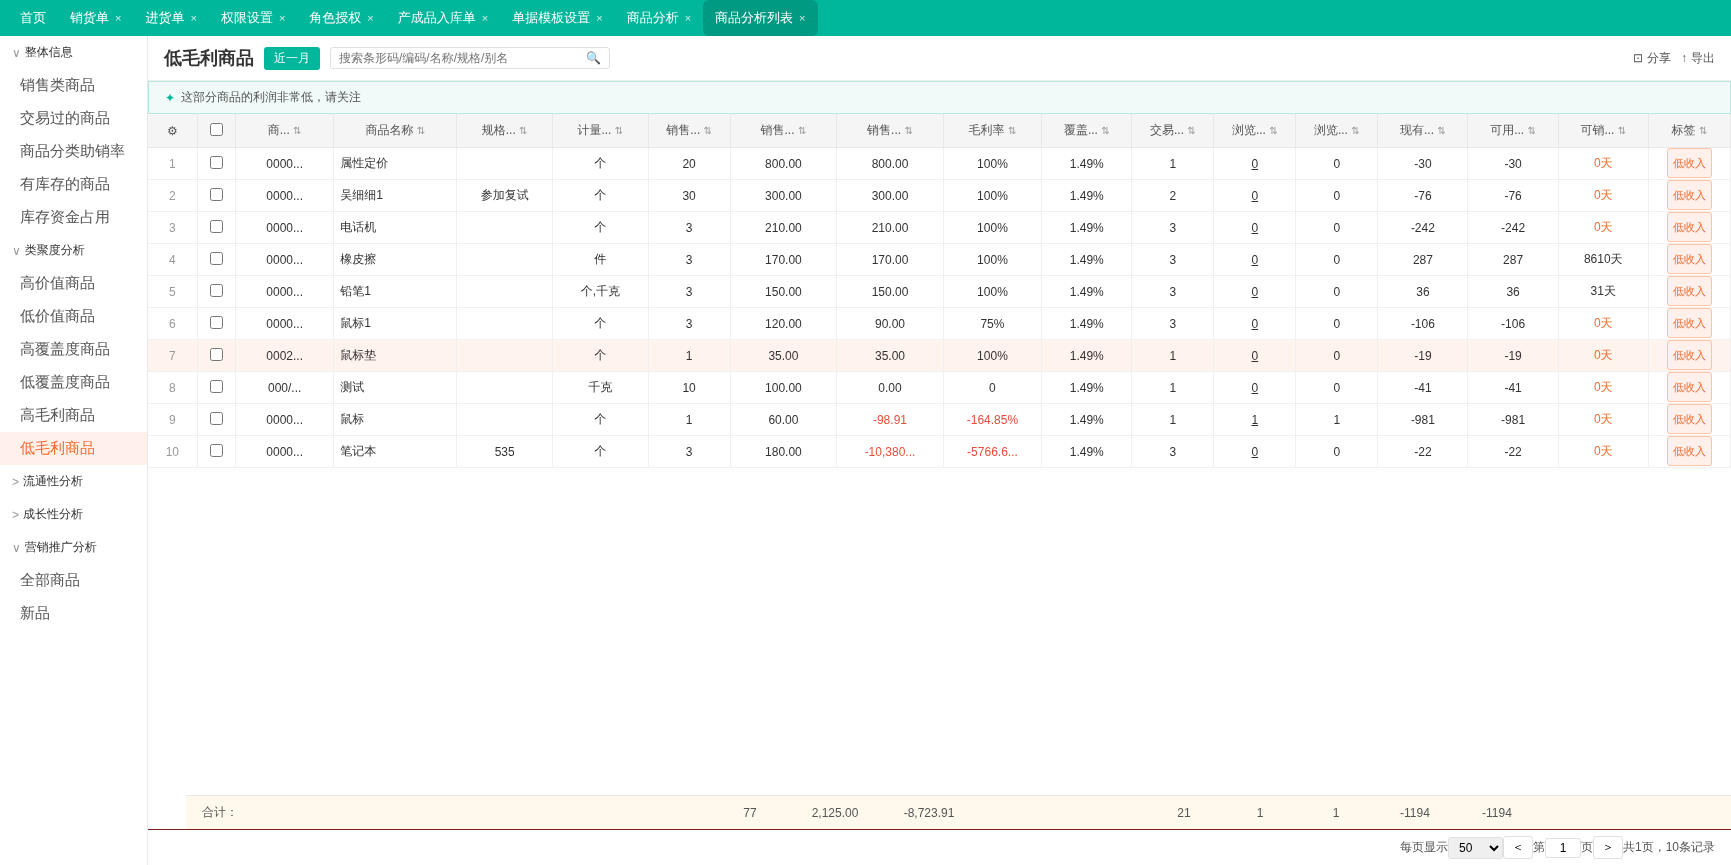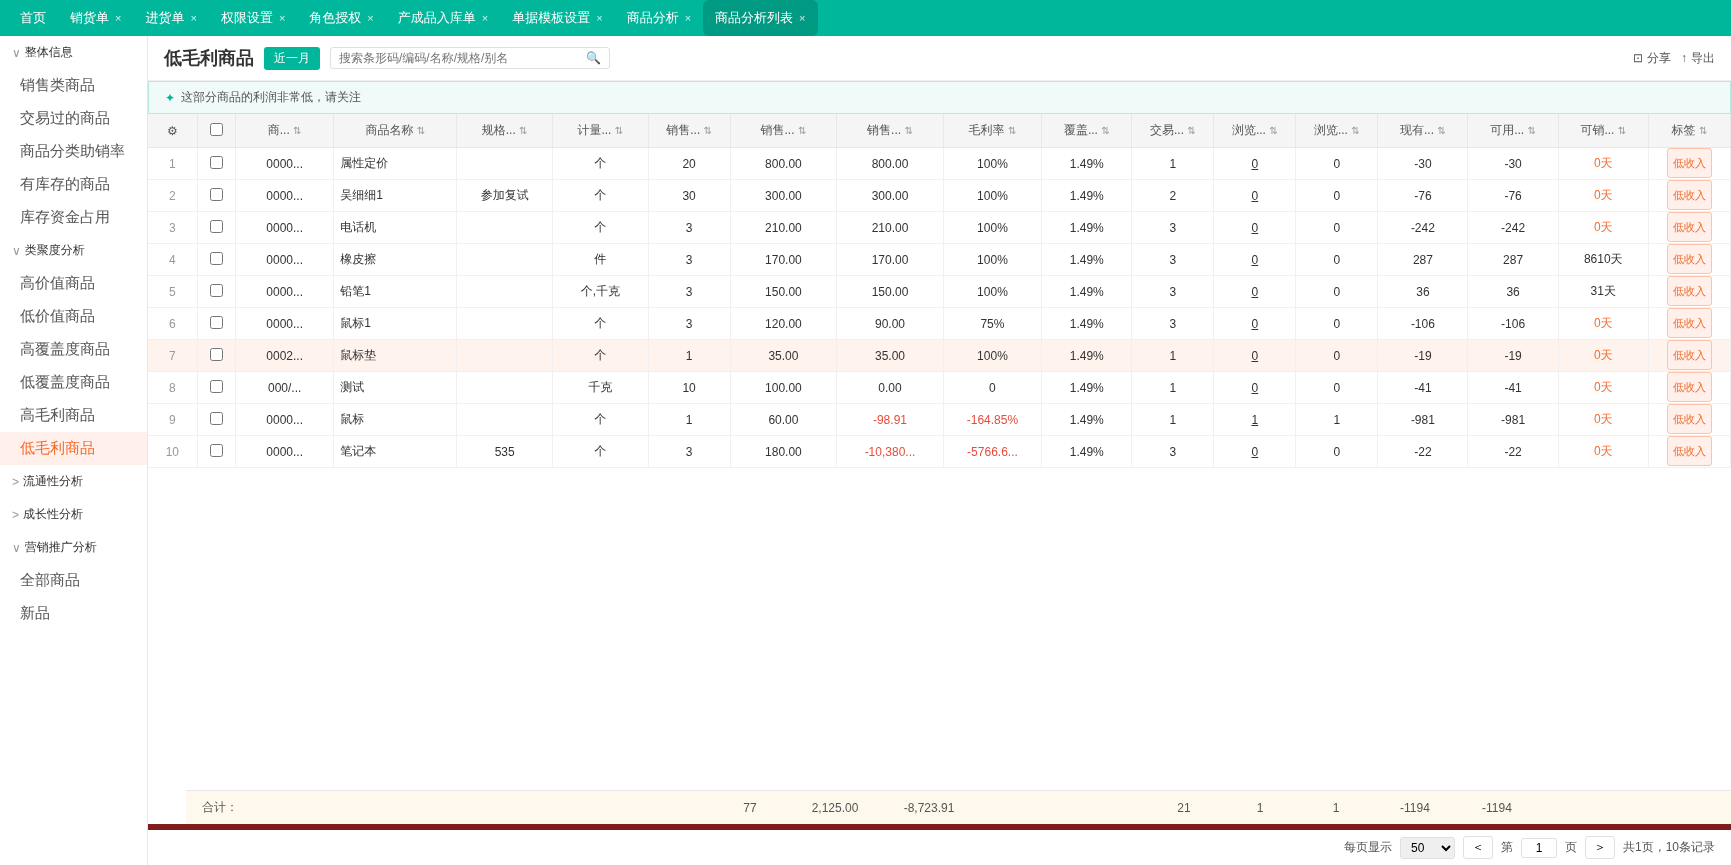--- a/index.html
+++ b/index.html
@@ -192,26 +192,25 @@
       color: #555;
       margin-left: 38px;
     }
     .footer-label { font-weight: 500; margin-right: 20px; }
     .footer-values { display: flex; gap: 16px; }
     .footer-cell { min-width: 60px; text-align: center; padding: 0 6px; }
 
     
     .pagination-bar {
       background: #fff;
-      border-top: 6px solid #7f1d1d;
+      border-top: 1px solid #7f1d1d;
       padding: 6px 16px;
       display: flex;
       align-items: center;
       justify-content: flex-end;
-      gap: 8px;
       font-size: 12px;
       color: #555;
     }
     .page-size-select {
       border: 1px solid #e0e0e0;
       border-radius: 3px;
       padding: 2px 6px;
       font-size: 12px;
     }
     .page-btn {

